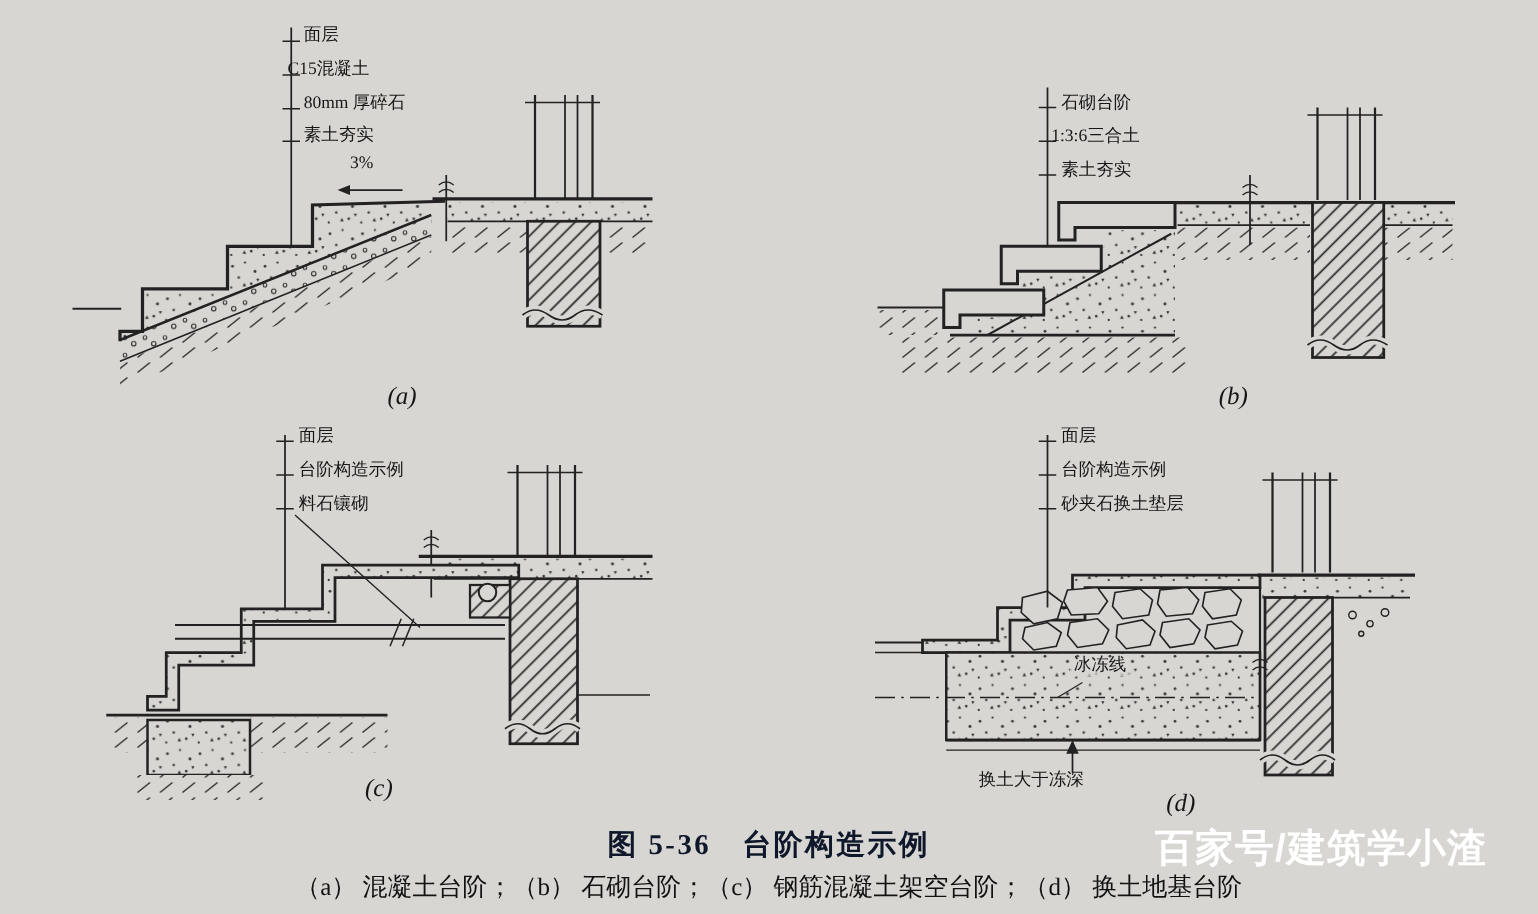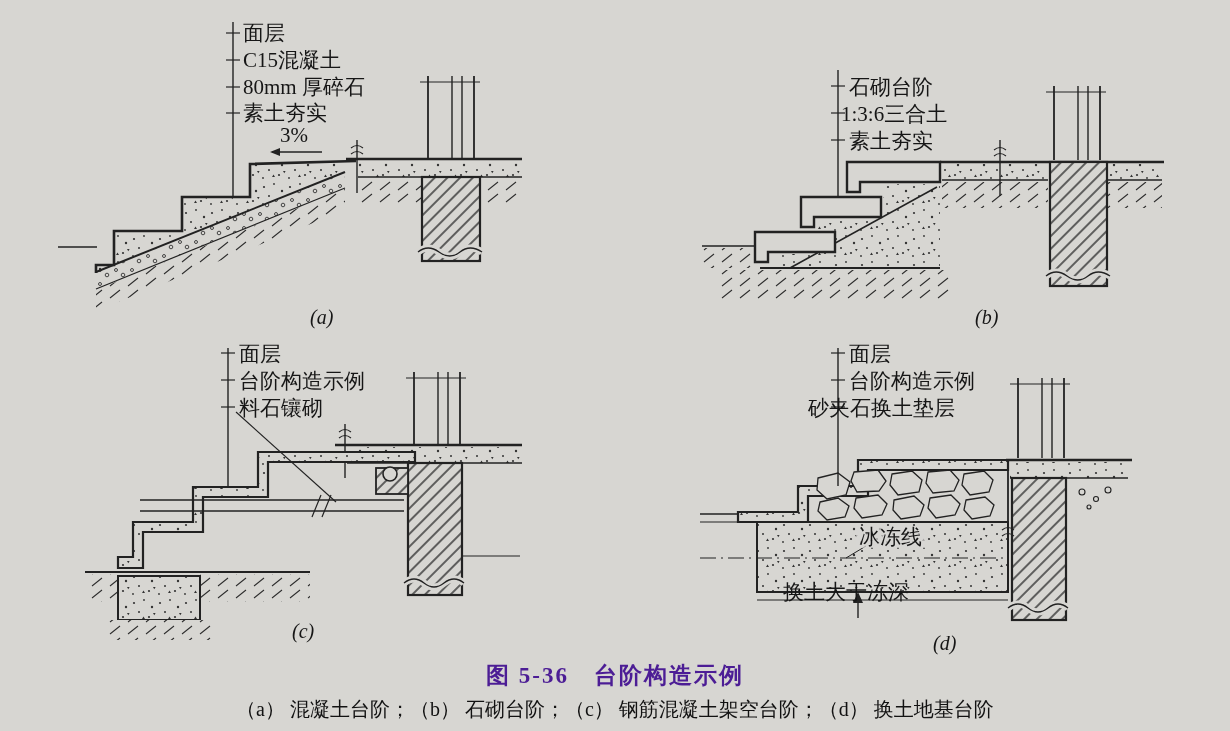--- a/index.html
+++ b/index.html
@@ -1,23 +1,23 @@
 <!DOCTYPE html>
 <html><head>
 <meta charset="utf-8">
 <style>
   html,body{margin:0;padding:0}
   body{width:1230px;height:731px;background:#d7d6d2;overflow:hidden;
        font-family:"Liberation Serif",serif;color:#1b1b1b}
   .stage{position:relative;width:1230px;height:731px}
   .stage > svg{position:absolute;left:0;top:0}
-  .lbl{position:absolute;font-size:21px;line-height:1.05;white-space:nowrap;color:#161616}
+  .lbl{position:absolute;font-size:14px;line-height:1.05;white-space:nowrap;color:#161616}
   .sub{position:absolute;font-size:20px;font-style:italic;font-family:"Liberation Serif",serif;color:#161616}
   .fig-caption{position:absolute;left:0;top:660px;width:1230px;text-align:center;
-               font-size:23px;font-weight:700;letter-spacing:2px;color:#4c1d95}
+               font-size:23px;font-weight:700;letter-spacing:2px;color:#0f172a}
   .fig-legend{position:absolute;left:0;top:696px;width:1230px;text-align:center;
               font-size:20px;color:#121212}
   .watermark{position:absolute;left:924px;top:658px;font-family:"Liberation Sans",sans-serif;
              font-size:31px;font-weight:700;color:#ffffff;letter-spacing:1px}
   .frost{background:rgba(215,214,210,.72);padding:0 3px}
 </style>
 </head>
 <body style="background: rgb(215, 214, 210);">
 
 <div class="stage">
@@ -213,39 +213,40 @@
     <g>
       <line x1="838" y1="348" x2="838" y2="486" stroke="#222" stroke-width="1.4"></line>
       <line x1="831" y1="353" x2="845" y2="353" stroke="#222" stroke-width="1.2"></line>
       <line x1="831" y1="380" x2="845" y2="380" stroke="#222" stroke-width="1.2"></line>
       <line x1="831" y1="407" x2="845" y2="407" stroke="#222" stroke-width="1.2"></line>
     </g>
   </g>
 </svg>
 
 <div class="lbl" style="left:243px;top:22px">面层</div>
-<div class="lbl" style="left:243px;top:49px">C15混凝土</div>
+<div class="lbl" style="left:230px;top:49px">C15混凝土</div>
 <div class="lbl" style="left:243px;top:76px">80mm 厚碎石</div>
 <div class="lbl" style="left:243px;top:102px">素土夯实</div>
 <div class="lbl" style="left:280px;top:124px">3%</div>
 <div class="sub" style="left:310px;top:306px">(a)</div>
 
 <div class="lbl" style="left:849px;top:76px">石砌台阶</div>
 <div class="lbl" style="left:841px;top:103px">1:3:6三合土</div>
 <div class="lbl" style="left:849px;top:130px">素土夯实</div>
 <div class="sub" style="left:975px;top:306px">(b)</div>
 
 <div class="lbl" style="left:239px;top:343px">面层</div>
 <div class="lbl" style="left:239px;top:370px">台阶构造示例</div>
 <div class="lbl" style="left:239px;top:397px">料石镶砌</div>
 <div class="sub" style="left:292px;top:620px">(c)</div>
 
 <div class="lbl" style="left:849px;top:343px">面层</div>
 <div class="lbl" style="left:849px;top:370px">台阶构造示例</div>
-<div class="lbl" style="left:808px;top:397px">砂夹石换土垫层</div>
+<div class="lbl" style="left:849px;top:397px">砂夹石换土垫层</div>
 <div class="lbl frost" style="left:856px;top:526px">冰冻线</div>
-<div class="lbl" style="left:783px;top:581px">换土大于冻深</div>
+<div class="lbl" style="left:783px;top:618px">换土大于冻深</div>
 <div class="sub" style="left:933px;top:632px">(d)</div>
 
 <div class="fig-caption">图 5-36　台阶构造示例</div>
 <div class="fig-legend">（a） 混凝土台阶；（b） 石砌台阶；（c） 钢筋混凝土架空台阶；（d） 换土地基台阶</div>
+<div class="watermark">百家号/建筑学小渣</div>
 
 </div>
 
 </body></html>

